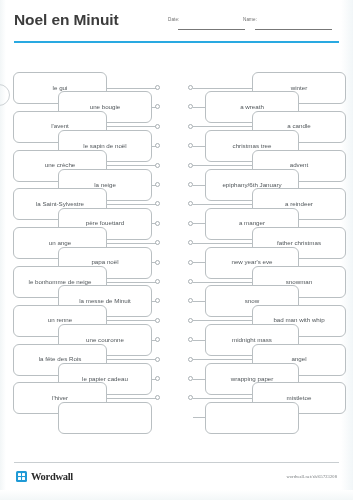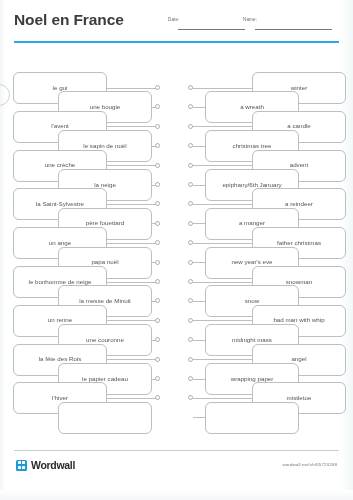--- a/index.html
+++ b/index.html
@@ -183,23 +183,24 @@
     box-sizing: border-box;
     border: 1px solid #cdd2d5;
     border-radius: 50%;
     background: transparent;
   }
 
   
   .footer {
     position: absolute;
     left: 0;
-    bottom: 12px;
+    bottom: 0;
     width: 353px;
     height: 40px;
+    font-family: Liberation Serif, serif;
   }
   .footer-rule {
     position: absolute;
     left: 14px;
     top: 2px;
     width: 325px;
     height: 1px;
     background: #c9ced1;
   }
   .brand {
@@ -246,21 +247,21 @@
 </head>
 <body>
 
 <div class="page">
 
   <div class="page-edge-left"></div>
   <div class="page-edge-right"></div>
   <div class="page-edge-bottom"></div>
 
   <div class="header">
-    <div class="title">Noel en France</div>
+    <div class="title">Noel en Minuit</div>
 
     <div class="field field-date">
       <span class="field-label">Date:</span>
       <span class="field-rule"></span>
     </div>
 
     <div class="field field-name">
       <span class="field-label">Name:</span>
       <span class="field-rule"></span>
     </div>

